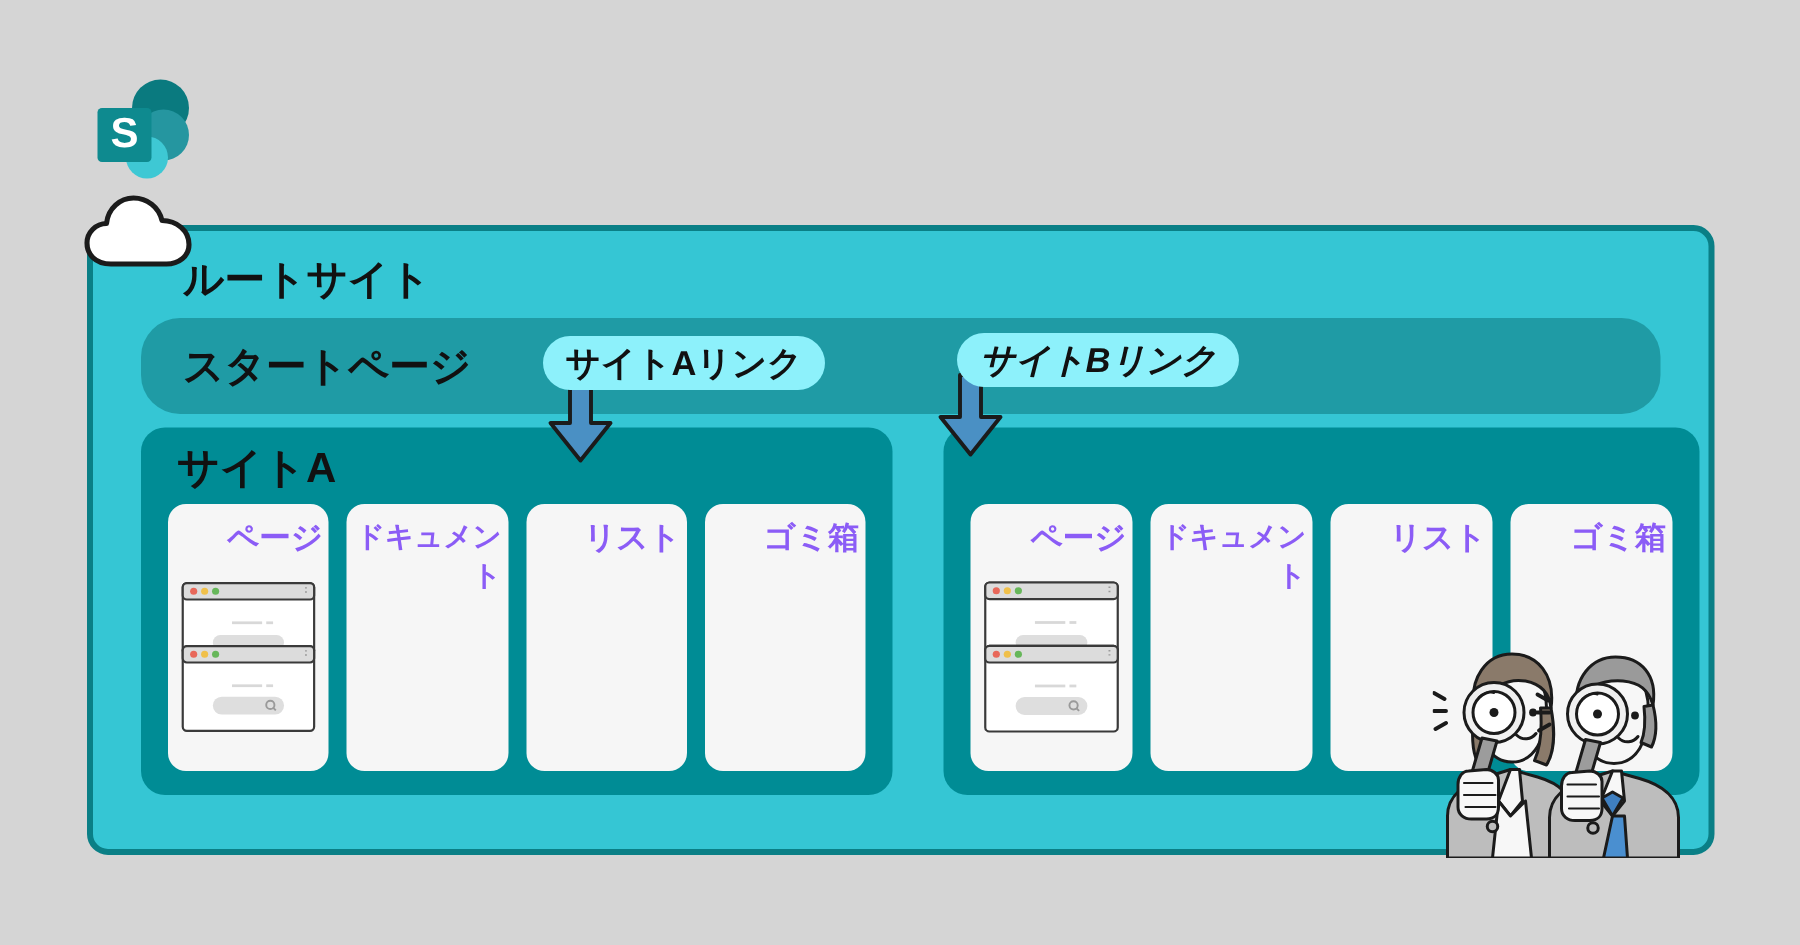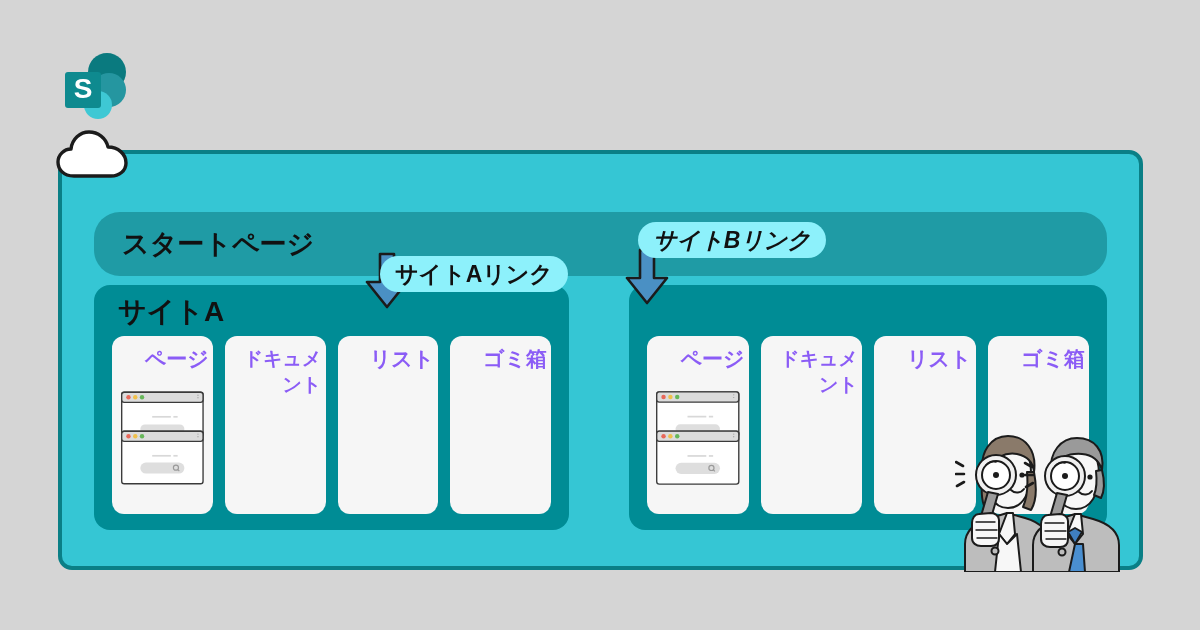--- a/index.html
+++ b/index.html
@@ -93,20 +93,21 @@
     white-space: nowrap;
   }
 
   
   .site {
     position: absolute;
     top: 131px;
     height: 245px;
     background: #008c95;
     border-radius: 16px;
+    padding-left: 26px;
   }
   .site-a { left: 32px; width: 475px; }
   .site-b { left: 567px; width: 478px; }
   .site-label {
     position: absolute;
     left: 24px; top: 8px;
     font-size: 28px;
     font-weight: bold;
     color: #111111;
     white-space: nowrap;
@@ -156,21 +157,21 @@
     padding: 0 14px;
     z-index: 5;
     box-sizing: border-box;
   }
   .linkbadge span {
     font-size: 23px;
     font-weight: bold;
     color: #111111;
     white-space: nowrap;
   }
-  .badge-a { left: 380px; top: 224px; width: 188px; margin-top: 32px; }
+  .badge-a { left: 362px; top: 224px; width: 188px; }
   .badge-b { left: 638px; top: 222px; width: 188px; font-style: italic; }
 
   .arrow {
     position: absolute;
     z-index: 4;
     width: 46px;
     height: 58px;
   }
   .arrow-a { left: 364px; top: 252px; }
   .arrow-b { left: 624px; top: 248px; }
@@ -196,20 +197,21 @@
       <circle cx="36" cy="53" r="14" fill="#3ec8d4"></circle>
       <rect x="3" y="20" width="36" height="36" rx="3" fill="#0e8a8f"></rect>
       <text x="21" y="46" font-family="'Liberation Sans', sans-serif" font-size="28" font-weight="bold" fill="#ffffff" text-anchor="middle">S</text>
     </svg>
   </div>
 
 </div>
 
 <div class="root-site">
 
+  <div class="root-label">ルートサイト</div>
 
   <div class="startpage">
     <div class="startpage-label">スタートページ</div>
   </div>
 
   <div class="site site-a">
     <div class="site-label">サイトA</div>
     <div class="cards">
 
       <div class="card">

